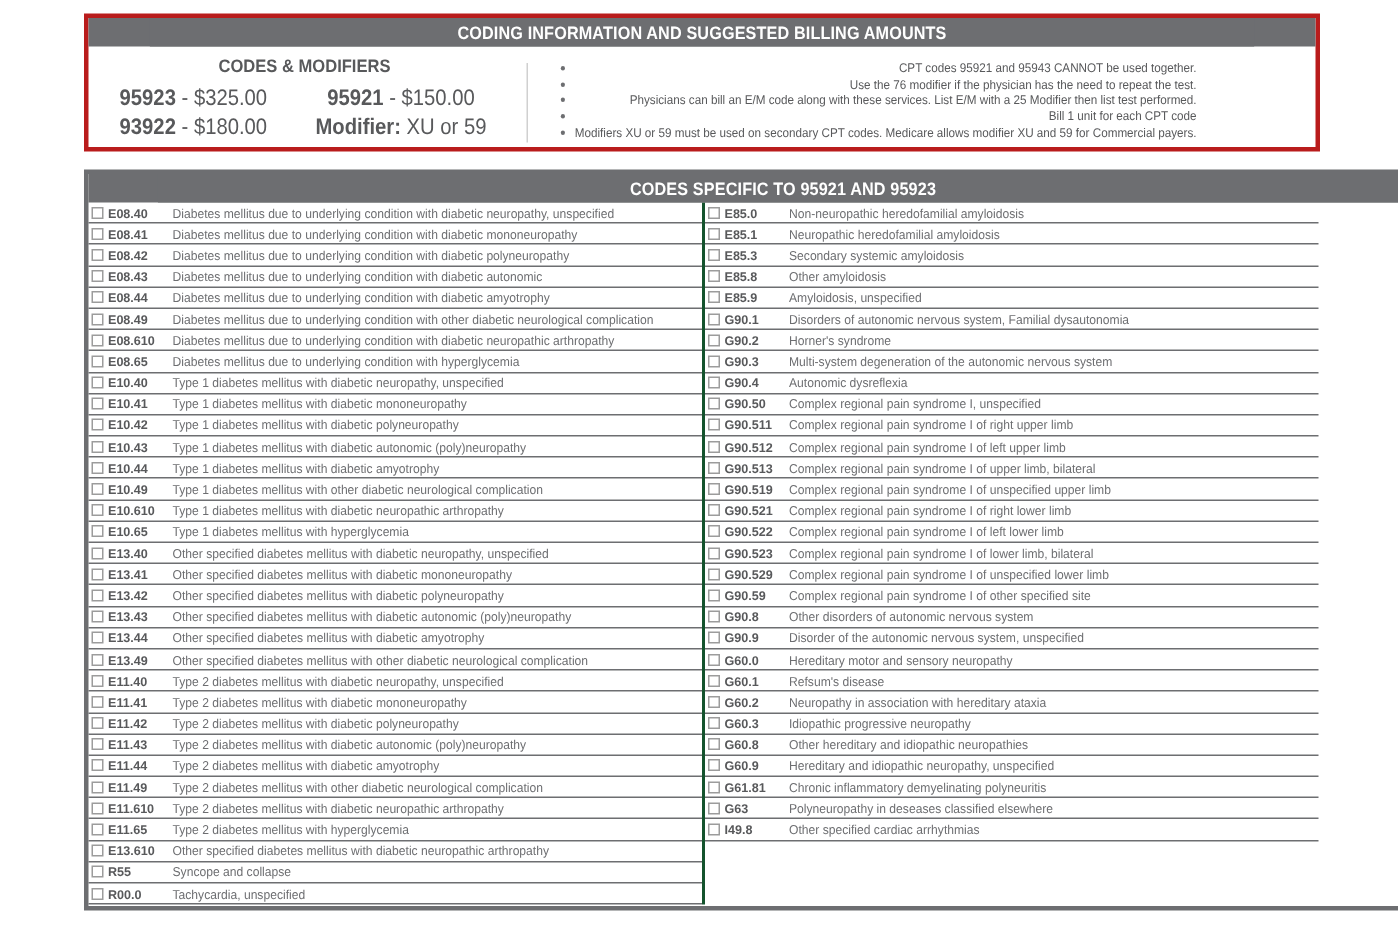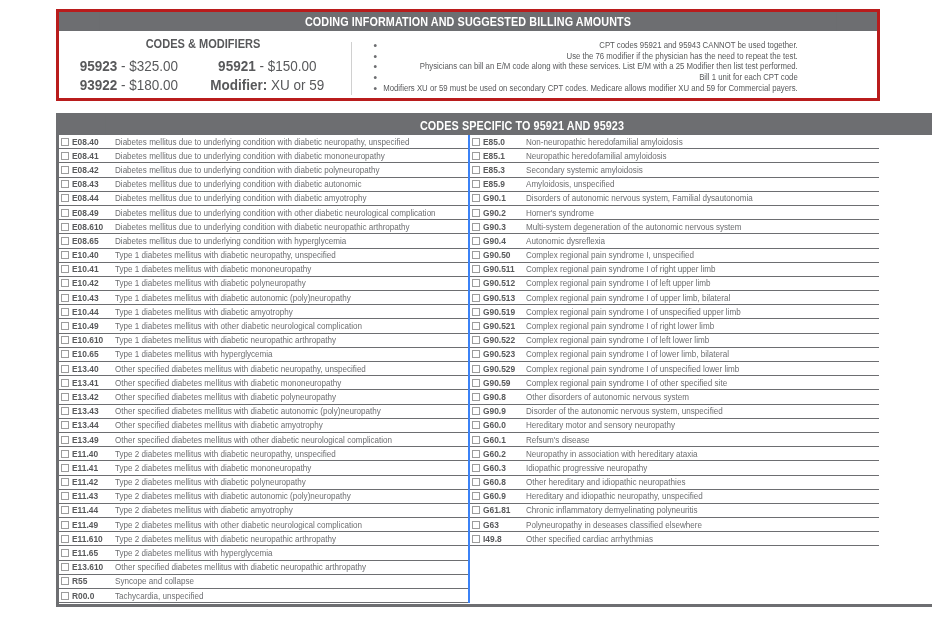--- a/index.html
+++ b/index.html
@@ -44,21 +44,21 @@
     content: ""; position: absolute; left: 2px; top: 4px; width: 3px; height: 3px;
     border-radius: 50%; background: #6d6e71;
   }
 
   .box2 {
     position: absolute; left: 56px; top: 113px; width: 932px; height: 494px;
     border: 3px solid #6d6e71; box-sizing: border-box; background: #fff;
   }
   .cols { display: flex; }
   .col { width: 409px; box-sizing: border-box; }
-  .col.left { border-right: 2px solid #3b82f6; width: 411px; }
+  .col.left { border-right: 2px solid #14532d; width: 411px; }
   .row {
     height: 14.2px; box-sizing: border-box; border-bottom: 1px solid #6d6e71;
     display: flex; align-items: center; font-size: 8.6px; color: #6d6e71;
     white-space: nowrap; overflow: hidden;
   }
   .row.empty { border-bottom: none; }
   .cb {
     width: 8px; height: 8px; border: 1px solid #9c9c9c; background: #fff;
     margin-left: 2px; margin-right: 3px; flex: 0 0 auto; box-sizing: border-box;
     cursor: pointer;
@@ -278,20 +278,25 @@
           <span class="code">E85.1</span>
           <span class="desc">Neuropathic heredofamilial amyloidosis</span>
         </div>
         <div class="row">
           <span class="cb"></span>
           <span class="code">E85.3</span>
           <span class="desc">Secondary systemic amyloidosis</span>
         </div>
         <div class="row">
           <span class="cb"></span>
+          <span class="code">E85.8</span>
+          <span class="desc">Other amyloidosis</span>
+        </div>
+        <div class="row">
+          <span class="cb"></span>
           <span class="code">E85.9</span>
           <span class="desc">Amyloidosis, unspecified</span>
         </div>
         <div class="row">
           <span class="cb"></span>
           <span class="code">G90.1</span>
           <span class="desc">Disorders of autonomic nervous system, Familial dysautonomia</span>
         </div>
         <div class="row">
           <span class="cb"></span>

